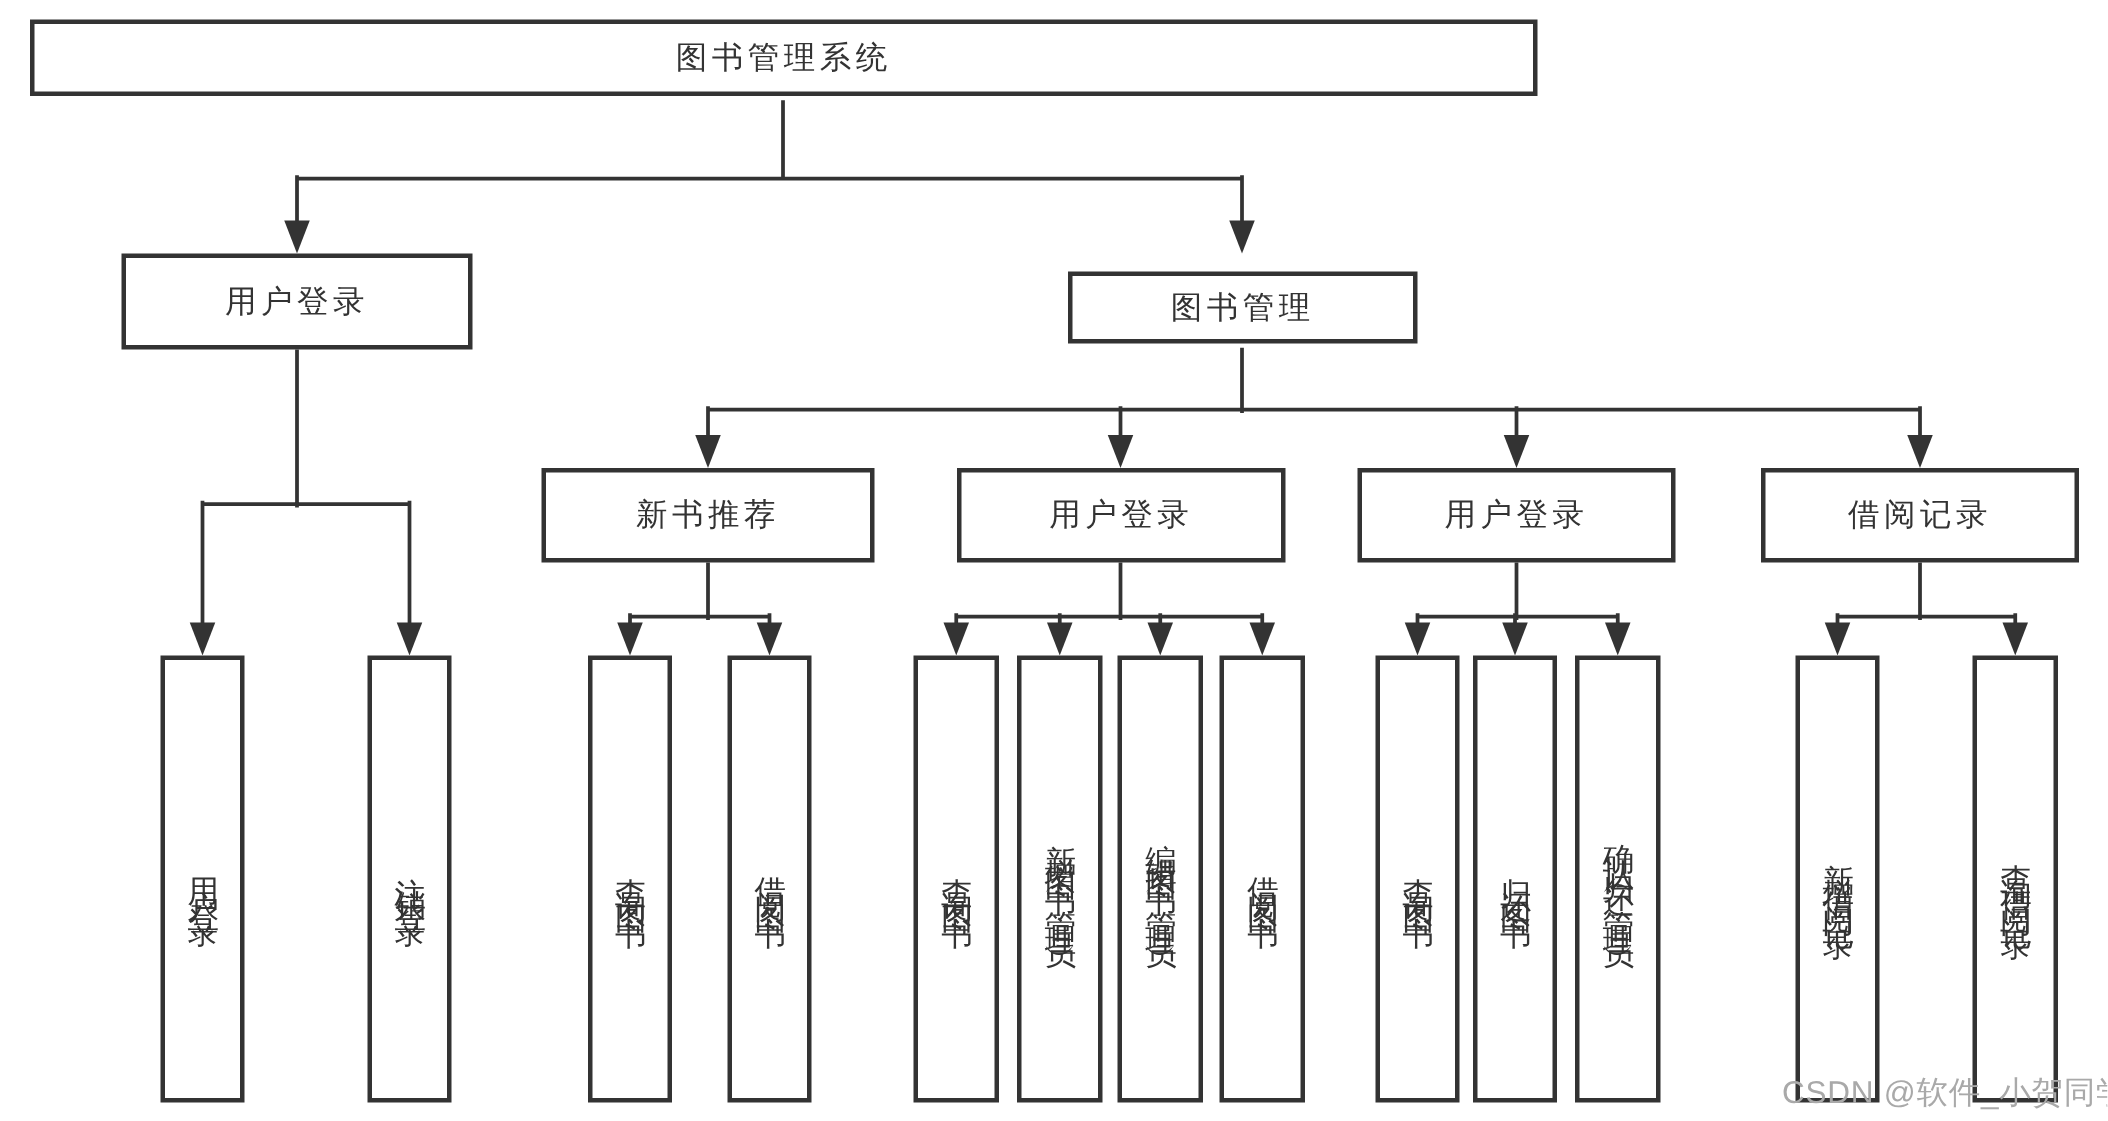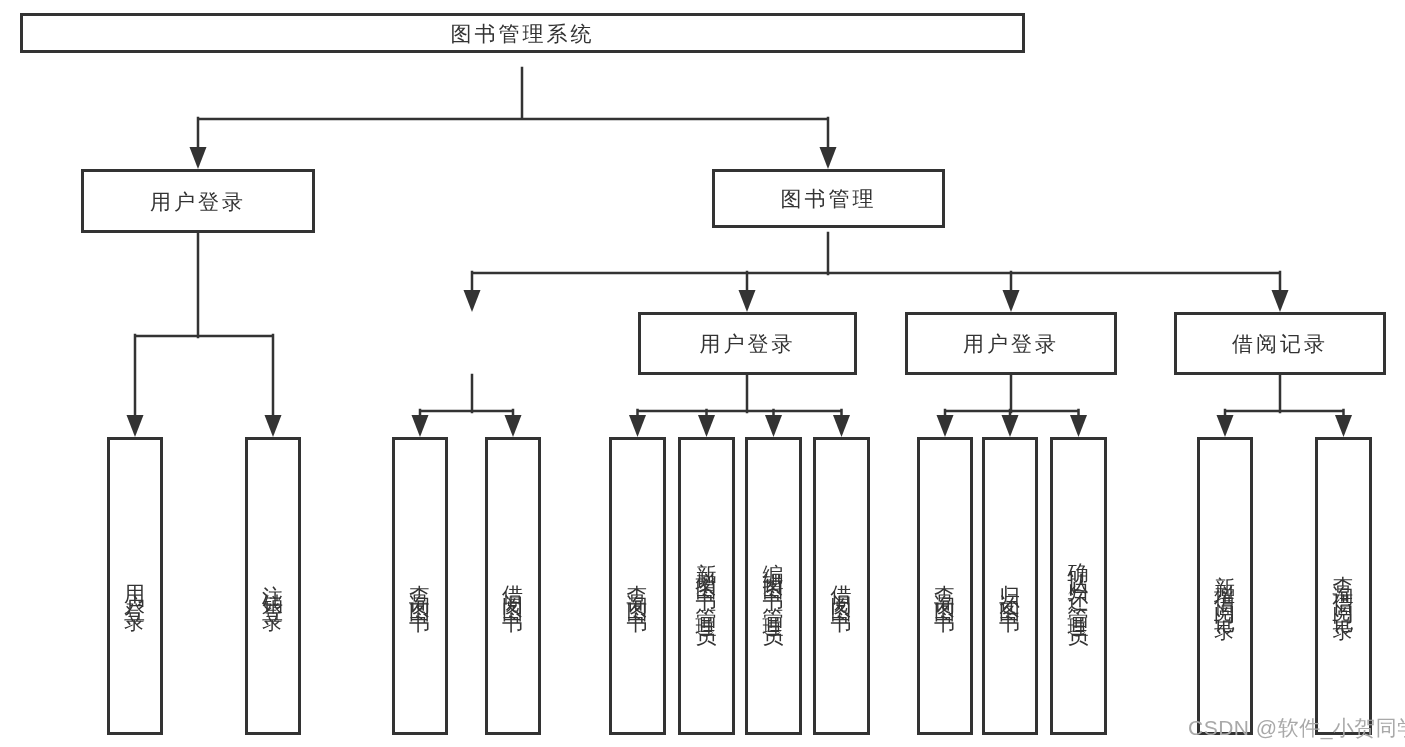--- a/index.html
+++ b/index.html
@@ -92,31 +92,34 @@
     <path d="M1011 375 V412 M945 411 H1078.5 M945 410 V416 M1010 410 V416 M1078.5 410 V416"></path>
     <polygon points="936.5,415 953.5,415 945,437"></polygon>
     <polygon points="1001.5,415 1018.5,415 1010,437"></polygon>
     <polygon points="1070,415 1087,415 1078.5,437"></polygon>
 
     <path d="M1280 375 V412 M1225 411 H1343.5 M1225 410 V416 M1343.5 410 V416"></path>
     <polygon points="1216.5,415 1233.5,415 1225,437"></polygon>
     <polygon points="1335,415 1352,415 1343.5,437"></polygon>
   </svg>
 
-  <div class="box hbox" style="left:20px;top:13px;width:1005px;height:40px">
+  <div class="box hbox" style="left:20px;top:13px;width:1005px;height:51px">
     <span>图书管理系统</span>
   </div>
 
   <div class="box hbox" style="left:81px;top:169px;width:234px;height:64px">
     <span>用户登录</span>
   </div>
-  <div class="box hbox" style="left:712px;top:169px;width:233px;height:59px">
+  <div class="box hbox" style="left:712px;top:181px;width:233px;height:48px">
     <span>图书管理</span>
   </div>
 
+  <div class="box hbox" style="left:361px;top:312px;width:222px;height:63px">
+    <span>新书推荐</span>
+  </div>
   <div class="box hbox" style="left:638px;top:312px;width:219px;height:63px">
     <span>用户登录</span>
   </div>
   <div class="box hbox" style="left:905px;top:312px;width:212px;height:63px">
     <span>用户登录</span>
   </div>
   <div class="box hbox" style="left:1174px;top:312px;width:212px;height:63px">
     <span>借阅记录</span>
   </div>
 

